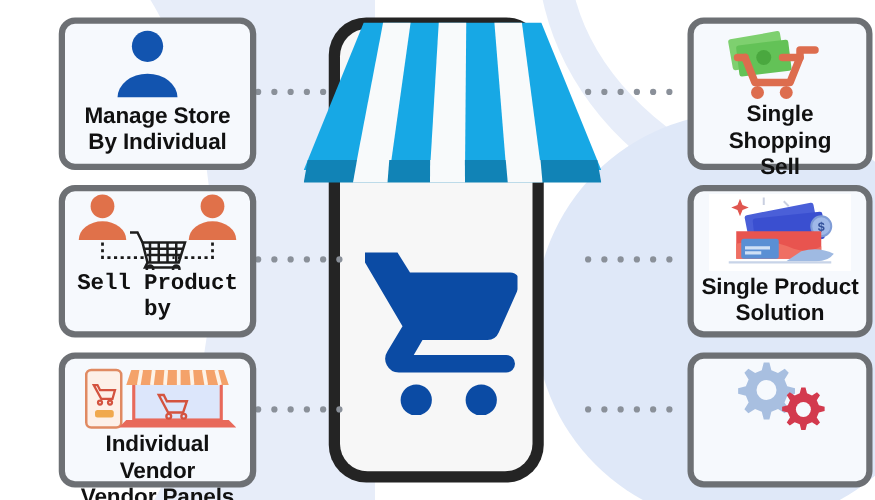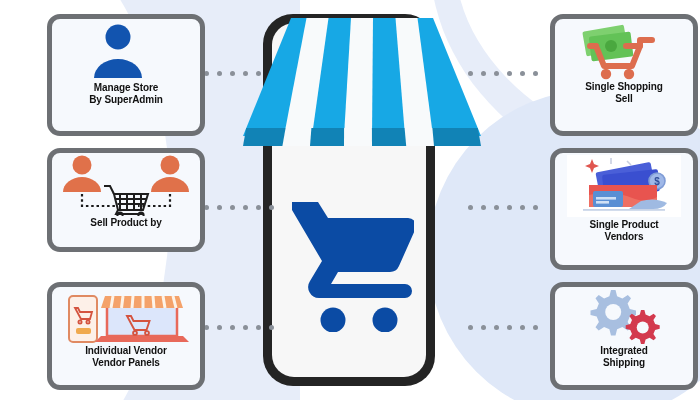--- a/index.html
+++ b/index.html
@@ -57,32 +57,32 @@
   .card{
     position:absolute;box-sizing:border-box;
     border:5px solid #6d7074;border-radius:13px;
     background:#f6f9fd;
     display:flex;flex-direction:column;align-items:center;
     z-index:6;
   }
   .card-l{left:47px;width:158px;}
   .card-r{left:518px;width:148px;margin-left:32px;}
   .c-l1{top:14px;height:122px;}
-  .c-l2{top:148px;height:104px;}
+  .c-l2{top:148px;height:122px;font-family:Liberation Mono, monospace;}
   .c-l3{top:282px;height:108px;}
   .c-r1{top:14px;height:122px;}
   .c-r2{top:148px;height:122px;}
   .c-r3{top:282px;height:108px;}
 
   .card-art{
     flex:0 0 auto;display:flex;align-items:center;justify-content:center;
     width:100%;
   }
   .card-label{
-    font-size:10px;font-weight:bold;color:#111111;
+    font-size:18px;font-weight:bold;color:#111111;
     text-align:center;line-height:1.16;letter-spacing:-0.1px;
     padding:0 3px;
   }
   .c-l1 .card-art{height:62px;}
   .c-l1 .card-label{margin-top:1px;}
   .c-l2 .card-art{height:64px;}
   .c-l3 .card-art{height:58px;}
   .c-r1 .card-art{height:62px;}
   .c-r2 .card-art{height:66px;}
   .c-r3 .card-art{height:58px;}
@@ -175,21 +175,21 @@
 
   <div class="card card-l c-l1">
     <div class="card-art">
       <svg width="56" height="56" viewBox="0 0 56 56">
         <circle cx="28" cy="15" r="12.5" fill="#1254af"></circle>
         <path d="M4 56 a24 19 0 0 1 48 0 z" fill="#1254af"></path>
       </svg>
     </div>
     <div class="card-label">
       <div>Manage Store</div>
-      <div>By SuperAdmin</div>
+      <div>By Individual</div>
     </div>
   </div>
 
   <div class="card card-l c-l2">
     <div class="card-art">
       <svg width="132" height="62" viewBox="0 0 132 62">
 
         <circle cx="22" cy="11" r="9.5" fill="#e0714a"></circle>
         <path d="M3 38 a19 15 0 0 1 38 0 z" fill="#e0714a"></path>
 
@@ -301,38 +301,34 @@
         <rect x="26" y="36" width="30" height="16" rx="2" fill="#5a8fd4"></rect>
         <rect x="29" y="42" width="20" height="2.6" fill="#cfe0f5"></rect>
         <rect x="29" y="46" width="13" height="2.6" fill="#cfe0f5"></rect>
 
         <path d="M74 46 q14 -4 26 2 q-4 6 -14 6 h-24 z" fill="#9fbae2"></path>
         <rect x="16" y="54" width="82" height="1.8" fill="#c8d4e8"></rect>
       </svg>
     </div>
     <div class="card-label">
       <div>Single Product</div>
-      <div>Vendors</div>
+      <div>Solution</div>
     </div>
   </div>
 
   <div class="card card-r c-r3">
     <div class="card-art">
       <svg width="86" height="56" viewBox="0 0 86 56">
 
         <g fill="#a8bfe0">
           <path d="M30 2 l4.5 0 l1.6 6.2 l5.3 2.2 l5.4 -3.4 l3.2 3.2 l-3.4 5.4 l2.2 5.3 l6.2 1.6 l0 4.5 l-6.2 1.6 l-2.2 5.3 l3.4 5.4 l-3.2 3.2 l-5.4 -3.4 l-5.3 2.2 l-1.6 6.2 l-4.5 0 l-1.6 -6.2 l-5.3 -2.2 l-5.4 3.4 l-3.2 -3.2 l3.4 -5.4 l-2.2 -5.3 l-6.2 -1.6 l0 -4.5 l6.2 -1.6 l2.2 -5.3 l-3.4 -5.4 l3.2 -3.2 l5.4 3.4 l5.3 -2.2 z"></path>
         </g>
         <circle cx="32.2" cy="24" r="8" fill="#f6f9fd"></circle>
 
         <g fill="#d33a4e">
           <path d="M60 22 l3.4 0 l1.2 4.6 l4 1.7 l4 -2.6 l2.4 2.4 l-2.6 4 l1.7 4 l4.6 1.2 l0 3.4 l-4.6 1.2 l-1.7 4 l2.6 4 l-2.4 2.4 l-4 -2.6 l-4 1.7 l-1.2 4.6 l-3.4 0 l-1.2 -4.6 l-4 -1.7 l-4 2.6 l-2.4 -2.4 l2.6 -4 l-1.7 -4 l-4.6 -1.2 l0 -3.4 l4.6 -1.2 l1.7 -4 l-2.6 -4 l2.4 -2.4 l4 2.6 l4 -1.7 z"></path>
         </g>
         <circle cx="61.7" cy="39.6" r="6" fill="#f6f9fd"></circle>
       </svg>
     </div>
-    <div class="card-label">
-      <div>Integrated</div>
-      <div>Shipping</div>
-    </div>
   </div>
 
 </div>
 
 </body></html>

